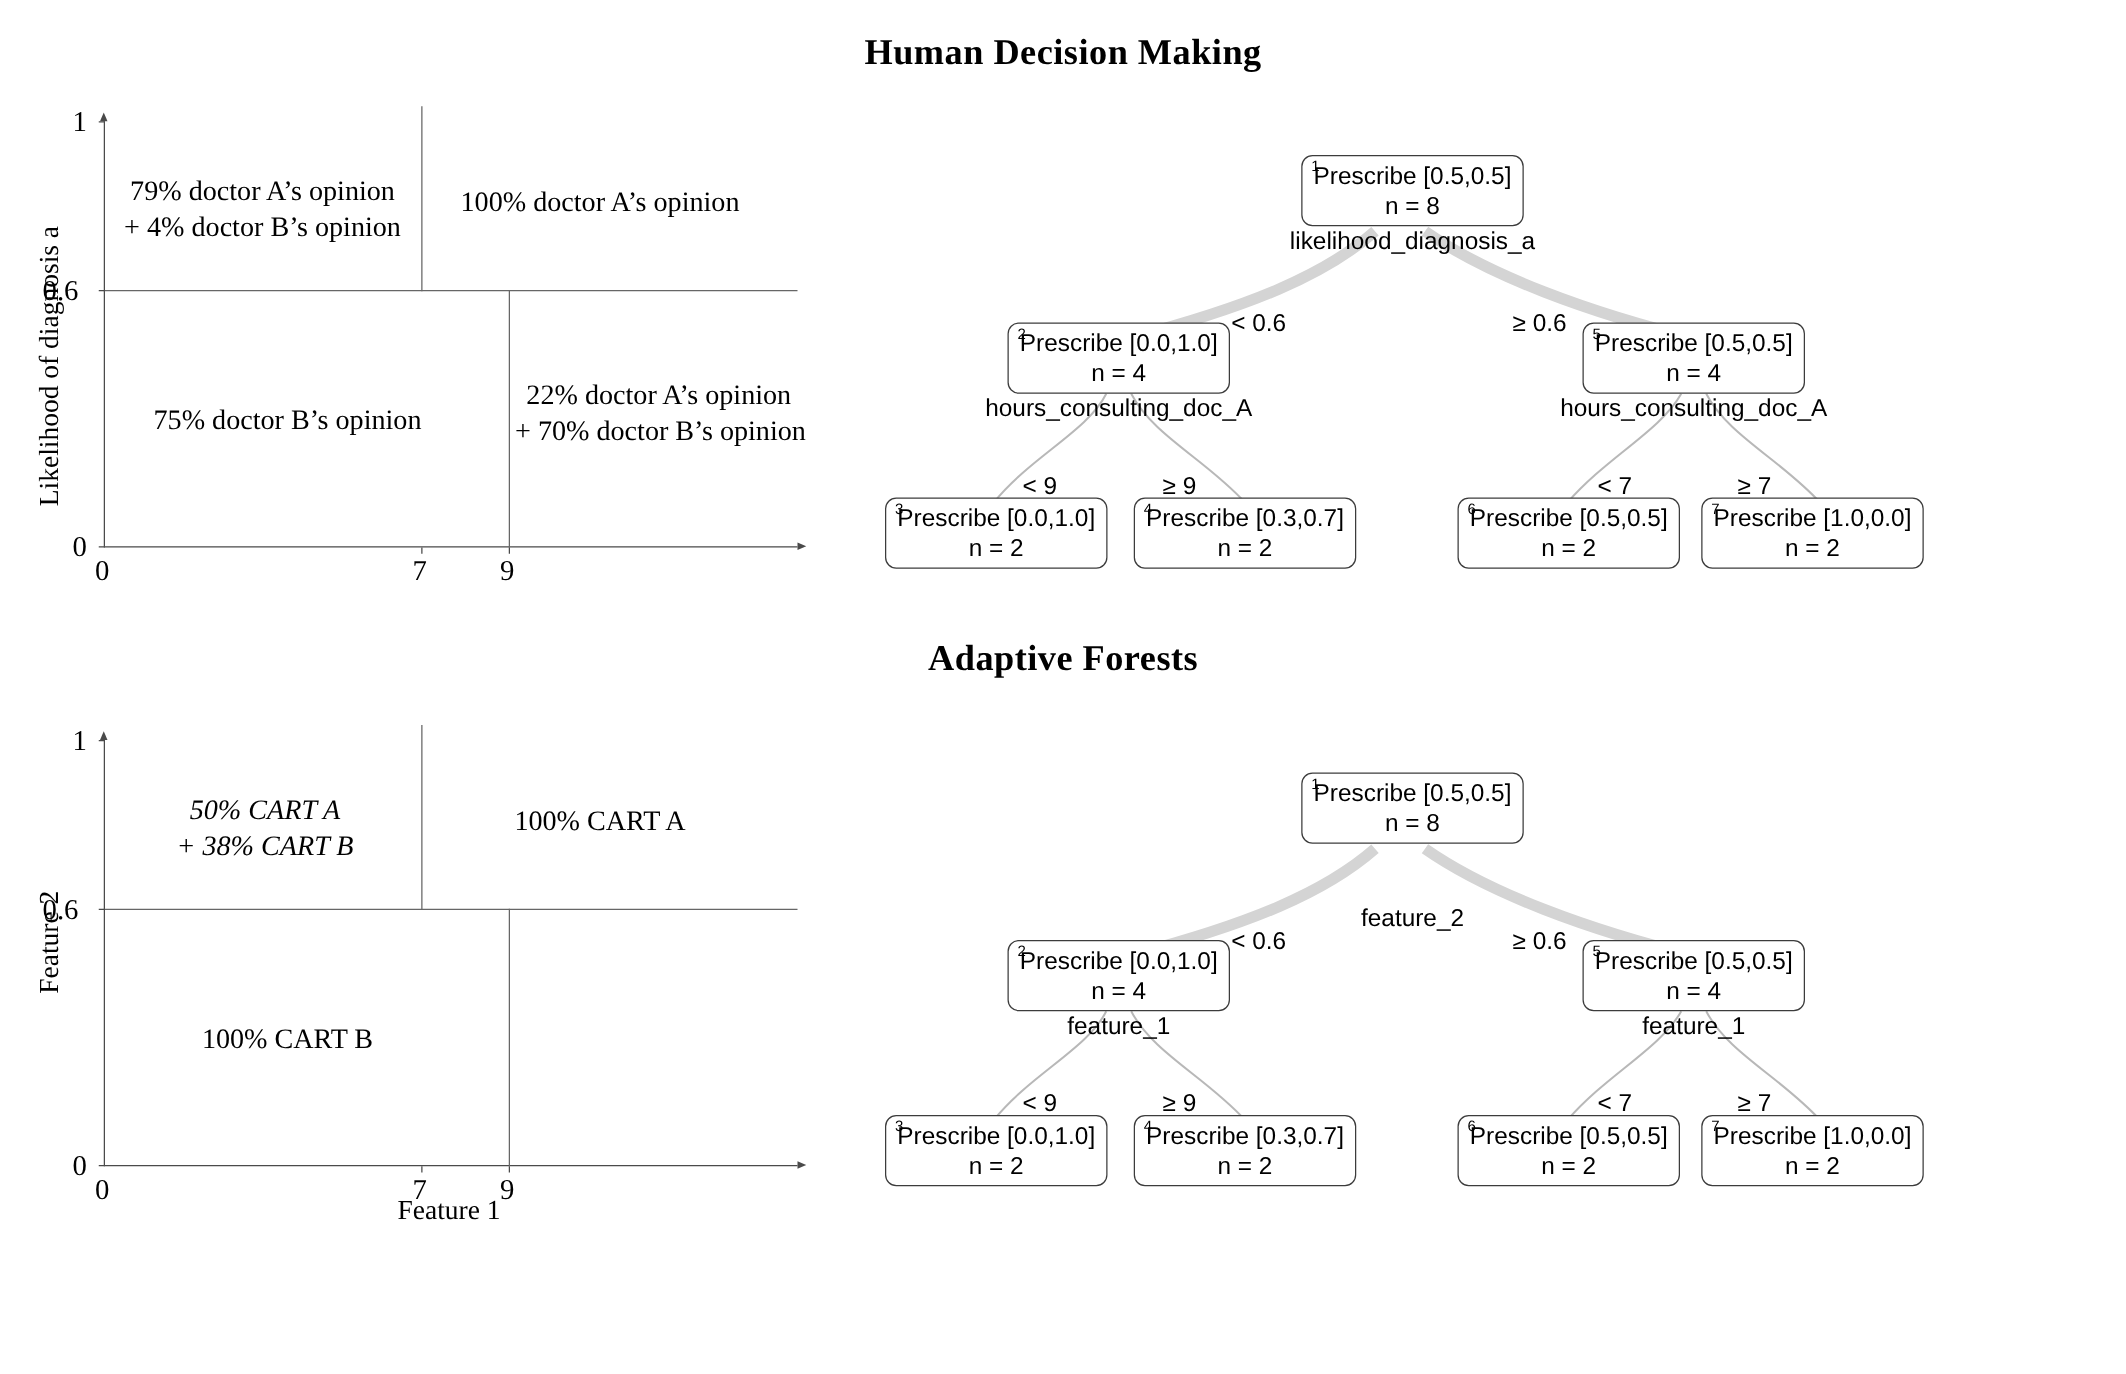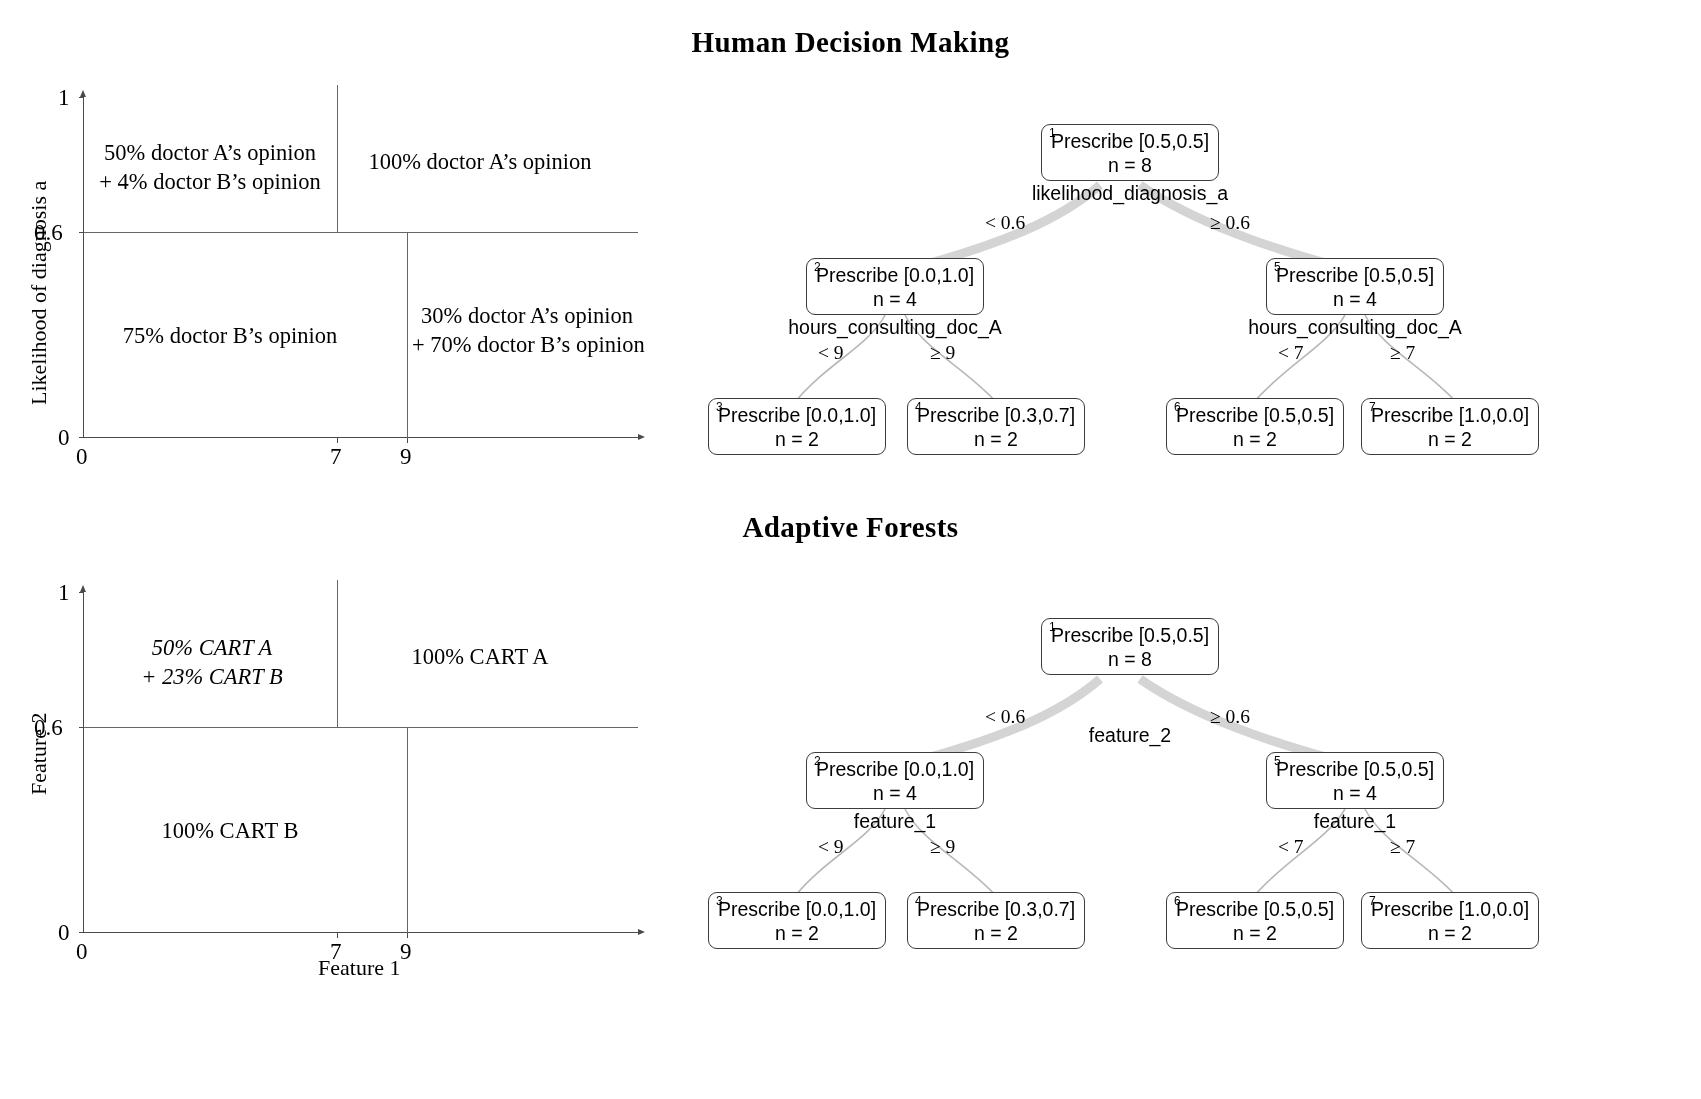--- a/index.html
+++ b/index.html
@@ -50,21 +50,21 @@
          font-family:"Liberation Sans","DejaVu Sans",sans-serif;
          font-size:19.5px;line-height:1.22;text-align:center;
          padding-top:5px;white-space:nowrap;z-index:3;}
   .tnode .idx{position:absolute;left:7px;top:2px;font-size:12px;line-height:1;}
   .tnode .l1{display:block;}
   .tnode .l2{display:block;}
   .varlabel{position:absolute;font-size:19.5px;white-space:nowrap;
             font-family:"Liberation Sans","DejaVu Sans",sans-serif;
             text-align:center;z-index:2;background:transparent;}
   .edgelabel{position:absolute;font-size:19.5px;white-space:nowrap;
-             font-family:Liberation Serif, serif;z-index:2;}
+             font-family:Liberation Sans, sans-serif;z-index:2;margin-top:36px;}
 </style>
 </head>
 <body>
 
 <div class="section-title" id="title-hdm">Human Decision Making</div>
 
 <div class="quadplot" id="qp-human" style="left:0px;top:75px;">
 
   <div class="axis-line qp-yaxis" style="left:83px;top:22px;height:340px;"></div>
   <div class="arrowhead arrow-up" style="left:80px;top:15px;"></div>
@@ -87,31 +87,31 @@
 
   <div class="tick tick-v" style="left:337px;top:363px;"></div>
   <div class="tick tick-v" style="left:407px;top:363px;"></div>
   <div class="ticklabel" style="left:76px;top:370px;">0</div>
   <div class="ticklabel" style="left:330px;top:370px;">7</div>
   <div class="ticklabel" style="left:400px;top:370px;">9</div>
 
   <div class="axis-title vertical" style="left:26px;top:330px;">Likelihood of diagnosis a</div>
 
   <div class="quad-label" style="left:95px;top:64px;width:230px;">
-    <span>50% doctor A’s opinion</span><br>
+    <span>79% doctor A’s opinion</span><br>
     <span>+ 4% doctor B’s opinion</span>
   </div>
   <div class="quad-label" style="left:365px;top:73px;width:230px;">
     <span>100% doctor A’s opinion</span>
   </div>
   <div class="quad-label" style="left:110px;top:247px;width:240px;">
     <span>75% doctor B’s opinion</span>
   </div>
   <div class="quad-label" style="left:412px;top:227px;width:230px;">
-    <span>30% doctor A’s opinion</span><br>
+    <span>22% doctor A’s opinion</span><br>
     <span>+ 70% doctor B’s opinion</span>
   </div>
 </div>
 
 <div class="tree" id="tree-human" style="left:700px;top:110px;">
   <svg width="880" height="360">
 
     <path d="M 400,75 C 360,110 300,135 205,160" stroke="#d4d4d4" stroke-width="9" fill="none"></path>
     <path d="M 440,75 C 490,110 570,140 660,162" stroke="#d4d4d4" stroke-width="9" fill="none"></path>
 
@@ -194,21 +194,21 @@
   <div class="tick tick-v" style="left:407px;top:363px;"></div>
   <div class="ticklabel" style="left:76px;top:370px;">0</div>
   <div class="ticklabel" style="left:330px;top:370px;">7</div>
   <div class="ticklabel" style="left:400px;top:370px;">9</div>
 
   <div class="axis-title vertical" style="left:26px;top:225px;">Feature 2</div>
   <div class="axis-title" style="left:318px;top:385px;">Feature 1</div>
 
   <div class="quad-label" style="left:97px;top:64px;width:230px;font-style:italic;">
     <span>50% CART A</span><br>
-    <span>+ 23% CART B</span>
+    <span>+ 38% CART B</span>
   </div>
   <div class="quad-label" style="left:365px;top:73px;width:230px;text-align:center;">
     <span>100% CART A</span>
   </div>
   <div class="quad-label" style="left:110px;top:247px;width:240px;">
     <span>100% CART B</span>
   </div>
 </div>
 
 <div class="tree" id="tree-forests" style="left:700px;top:604px;">

